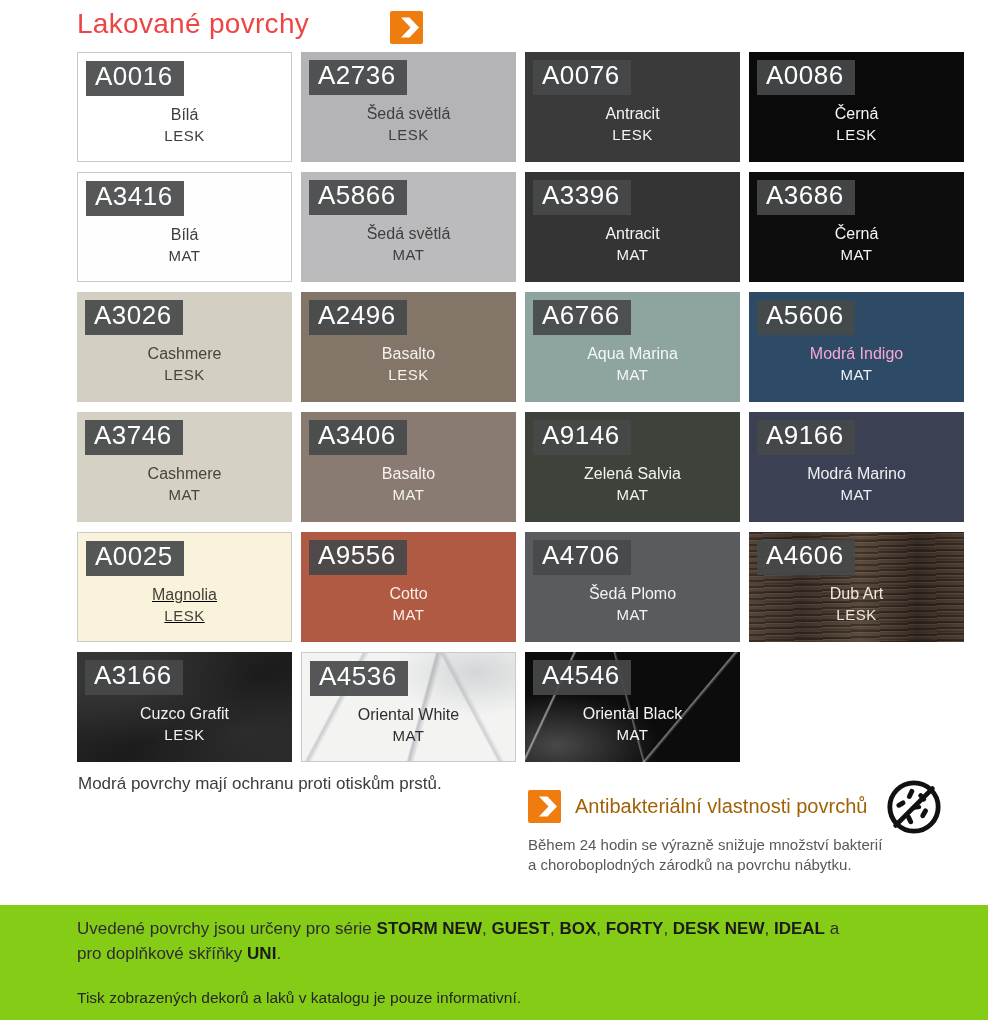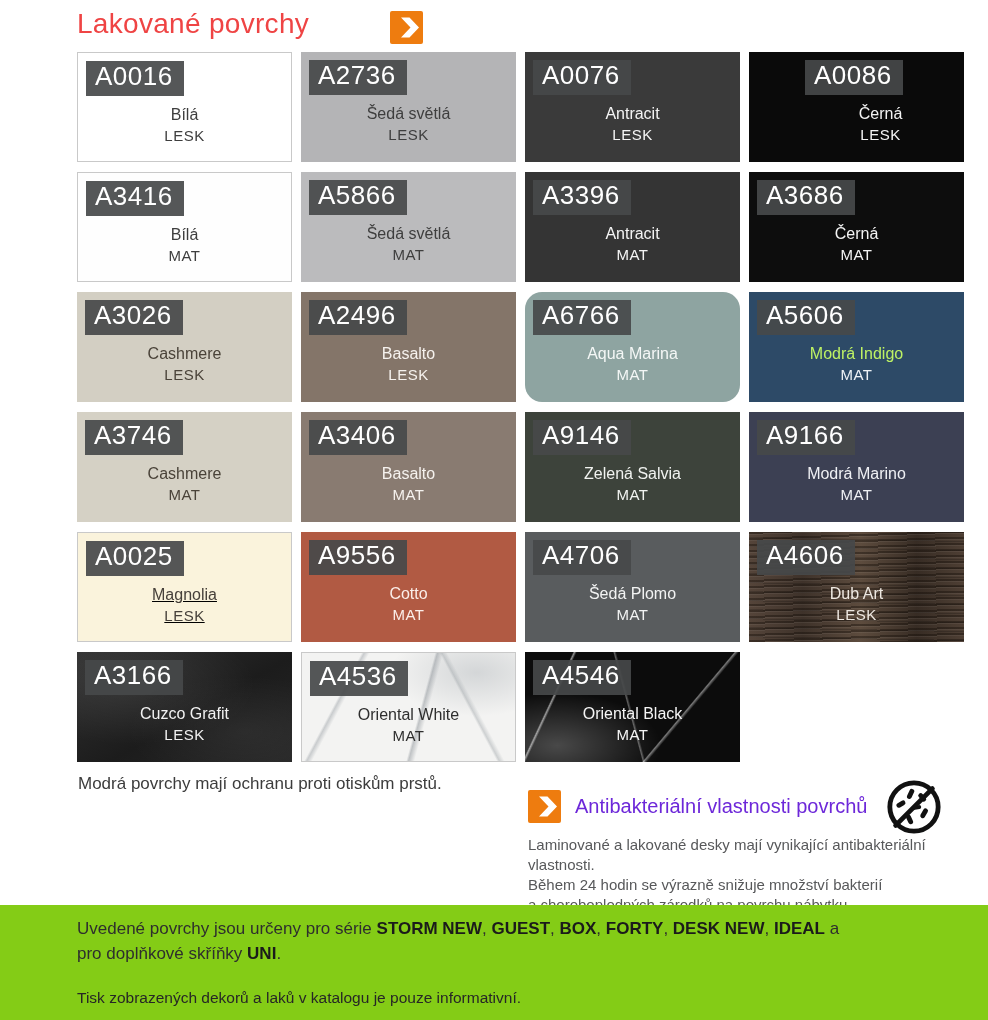--- a/index.html
+++ b/index.html
@@ -57,21 +57,21 @@
       linear-gradient(75deg, transparent 48%, rgba(255,255,255,0.35) 48.5%, transparent 49.4%),
       linear-gradient(130deg, transparent 68%, rgba(255,255,255,0.45) 68.5%, transparent 69.7%),
       radial-gradient(ellipse at 15% 85%, rgba(255,255,255,0.25), transparent 40%),
       #0c0c0c;
   }
 
   .grid-note { position:absolute; left:78px; top:774px; font-size:17px; color:#3c3c3c; }
 
   .antibac { position:absolute; left:528px; top:790px; width:440px; }
   .antibac-head { display:flex; align-items:center; gap:14px; }
-  .antibac-heading { font-size:20px; color:#6d28d9; }
+  .antibac-heading { font-size:20px; color:#a16207; }
   .antibac-text { margin-top:12px; font-size:15px; line-height:1.34; color:#57585a; }
   .bacteria-icon { position:absolute; left:885px; top:778px; width:58px; height:58px; }
 
   .footer-band { position:absolute; left:0; top:905px; width:988px; height:115px; background:#84cc16; }
   .footer-series { position:absolute; left:77px; top:12px; width:790px; font-size:17px; line-height:1.45; color:#2e2e2e; }
   .footer-series b { font-weight:700; color:#1b1b1b; }
   .footer-print { position:absolute; left:77px; top:84px; font-size:15.5px; color:#262626; }
 </style>
 </head>
 <body>
@@ -84,29 +84,29 @@
     <svg class="arrow-badge" viewBox="0 0 33 33">
       <rect x="0" y="0" width="33" height="33" rx="2" fill="#ee7c0f"></rect>
       <polygon points="11,6.5 19.5,6.5 29,16.5 19.5,26.5 11,26.5 20.5,16.5" fill="#ffffff"></polygon>
     </svg>
   </div>
 
   <div class="swatch-grid">
       <div class="swatch bordered" style="background: rgb(255, 255, 255);"><div class="swatch-code-badge">A0016</div><div class="swatch-name" style="color: rgb(62, 62, 62);">Bílá</div><div class="swatch-finish" style="color: rgb(62, 62, 62);">LESK</div></div>
       <div class="swatch" style="background: rgb(180, 180, 182);"><div class="swatch-code-badge">A2736</div><div class="swatch-name" style="color: rgb(62, 62, 62);">Šedá světlá</div><div class="swatch-finish" style="color: rgb(62, 62, 62);">LESK</div></div>
       <div class="swatch" style="background: rgb(58, 58, 58);"><div class="swatch-code-badge">A0076</div><div class="swatch-name" style="color: rgb(244, 244, 244);">Antracit</div><div class="swatch-finish" style="color: rgb(244, 244, 244);">LESK</div></div>
-      <div class="swatch" style="background: rgb(10, 10, 10); padding-left: 48px;"><div class="swatch-code-badge">A0086</div><div class="swatch-name" style="color: rgb(244, 244, 244);">Černá</div><div class="swatch-finish" style="color: rgb(244, 244, 244);">LESK</div></div>
+      <div class="swatch" style="background: rgb(10, 10, 10);"><div class="swatch-code-badge">A0086</div><div class="swatch-name" style="color: rgb(244, 244, 244);">Černá</div><div class="swatch-finish" style="color: rgb(244, 244, 244);">LESK</div></div>
       <div class="swatch bordered" style="background: rgb(254, 254, 254);"><div class="swatch-code-badge">A3416</div><div class="swatch-name" style="color: rgb(62, 62, 62);">Bílá</div><div class="swatch-finish" style="color: rgb(62, 62, 62);">MAT</div></div>
       <div class="swatch" style="background: rgb(187, 187, 189);"><div class="swatch-code-badge">A5866</div><div class="swatch-name" style="color: rgb(62, 62, 62);">Šedá světlá</div><div class="swatch-finish" style="color: rgb(62, 62, 62);">MAT</div></div>
       <div class="swatch" style="background: rgb(52, 52, 52);"><div class="swatch-code-badge">A3396</div><div class="swatch-name" style="color: rgb(244, 244, 244);">Antracit</div><div class="swatch-finish" style="color: rgb(244, 244, 244);">MAT</div></div>
       <div class="swatch" style="background: rgb(13, 13, 13);"><div class="swatch-code-badge">A3686</div><div class="swatch-name" style="color: rgb(244, 244, 244);">Černá</div><div class="swatch-finish" style="color: rgb(244, 244, 244);">MAT</div></div>
       <div class="swatch" style="background: rgb(211, 207, 195);"><div class="swatch-code-badge">A3026</div><div class="swatch-name" style="color: rgb(74, 67, 57);">Cashmere</div><div class="swatch-finish" style="color: rgb(74, 67, 57);">LESK</div></div>
       <div class="swatch" style="background: rgb(132, 117, 105);"><div class="swatch-code-badge">A2496</div><div class="swatch-name" style="color: rgb(246, 242, 238);">Basalto</div><div class="swatch-finish" style="color: rgb(246, 242, 238);">LESK</div></div>
-      <div class="swatch" style="background: rgb(142, 164, 161); border-radius: 17px;"><div class="swatch-code-badge">A6766</div><div class="swatch-name" style="color: rgb(244, 247, 246);">Aqua Marina</div><div class="swatch-finish" style="color: rgb(244, 247, 246);">MAT</div></div>
-      <div class="swatch" style="background: rgb(45, 74, 103);"><div class="swatch-code-badge">A5606</div><div class="swatch-name" style="color: #bef264;">Modrá Indigo</div><div class="swatch-finish" style="color: rgb(238, 242, 246);">MAT</div></div>
+      <div class="swatch" style="background: rgb(142, 164, 161);"><div class="swatch-code-badge">A6766</div><div class="swatch-name" style="color: rgb(244, 247, 246);">Aqua Marina</div><div class="swatch-finish" style="color: rgb(244, 247, 246);">MAT</div></div>
+      <div class="swatch" style="background: rgb(45, 74, 103);"><div class="swatch-code-badge">A5606</div><div class="swatch-name" style="color: #f9a8d4;">Modrá Indigo</div><div class="swatch-finish" style="color: rgb(238, 242, 246);">MAT</div></div>
       <div class="swatch" style="background: rgb(213, 209, 197);"><div class="swatch-code-badge">A3746</div><div class="swatch-name" style="color: rgb(74, 67, 57);">Cashmere</div><div class="swatch-finish" style="color: rgb(74, 67, 57);">MAT</div></div>
       <div class="swatch" style="background: rgb(137, 123, 113);"><div class="swatch-code-badge">A3406</div><div class="swatch-name" style="color: rgb(246, 242, 238);">Basalto</div><div class="swatch-finish" style="color: rgb(246, 242, 238);">MAT</div></div>
       <div class="swatch" style="background: rgb(61, 67, 59);"><div class="swatch-code-badge">A9146</div><div class="swatch-name" style="color: rgb(241, 243, 240);">Zelená Salvia</div><div class="swatch-finish" style="color: rgb(241, 243, 240);">MAT</div></div>
       <div class="swatch" style="background: rgb(60, 64, 83);"><div class="swatch-code-badge">A9166</div><div class="swatch-name" style="color: rgb(239, 240, 244);">Modrá Marino</div><div class="swatch-finish" style="color: rgb(239, 240, 244);">MAT</div></div>
       <div class="swatch bordered" style="background: rgb(250, 243, 220); text-decoration: underline;"><div class="swatch-code-badge">A0025</div><div class="swatch-name" style="color: rgb(70, 64, 58);">Magnolia</div><div class="swatch-finish" style="color: rgb(70, 64, 58);">LESK</div></div>
       <div class="swatch" style="background: rgb(177, 90, 67);"><div class="swatch-code-badge">A9556</div><div class="swatch-name" style="color: rgb(251, 238, 233);">Cotto</div><div class="swatch-finish" style="color: rgb(251, 238, 233);">MAT</div></div>
       <div class="swatch" style="background: rgb(89, 92, 94);"><div class="swatch-code-badge">A4706</div><div class="swatch-name" style="color: rgb(242, 243, 243);">Šedá Plomo</div><div class="swatch-finish" style="color: rgb(242, 243, 243);">MAT</div></div>
       <div class="swatch tex-wood"><div class="swatch-code-badge">A4606</div><div class="swatch-name" style="color: rgb(239, 233, 226);">Dub Art</div><div class="swatch-finish" style="color: rgb(239, 233, 226);">LESK</div></div>
       <div class="swatch tex-graphite"><div class="swatch-code-badge">A3166</div><div class="swatch-name" style="color: rgb(242, 242, 242);">Cuzco Grafit</div><div class="swatch-finish" style="color: rgb(242, 242, 242);">LESK</div></div>
       <div class="swatch tex-marble-white bordered"><div class="swatch-code-badge">A4536</div><div class="swatch-name" style="color: rgb(46, 46, 46);">Oriental White</div><div class="swatch-finish" style="color: rgb(46, 46, 46);">MAT</div></div>
@@ -117,21 +117,20 @@
 
   <div class="antibac">
     <div class="antibac-head">
       <svg class="arrow-badge" viewBox="0 0 33 33">
         <rect x="0" y="0" width="33" height="33" rx="2" fill="#ee7c0f"></rect>
         <polygon points="11,6.5 19.5,6.5 29,16.5 19.5,26.5 11,26.5 20.5,16.5" fill="#ffffff"></polygon>
       </svg>
       <span class="antibac-heading">Antibakteriální vlastnosti povrchů</span>
     </div>
     <div class="antibac-text">
-      <div>Laminované a lakované desky mají vynikající antibakteriální vlastnosti.</div>
       <div>Během 24 hodin se výrazně snižuje množství bakterií</div>
       <div>a choroboplodných zárodků na povrchu nábytku.</div>
     </div>
   </div>
 
   <svg class="bacteria-icon" viewBox="0 0 60 60">
     <g fill="#111111">
       <rect x="24" y="11" width="5" height="11" rx="2.5" transform="rotate(25 26.5 16.5)"></rect>
       <rect x="36" y="15" width="5" height="10" rx="2.5" transform="rotate(-40 38.5 20)"></rect>
       <rect x="14" y="22" width="5" height="10" rx="2.5" transform="rotate(60 16.5 27)"></rect>

